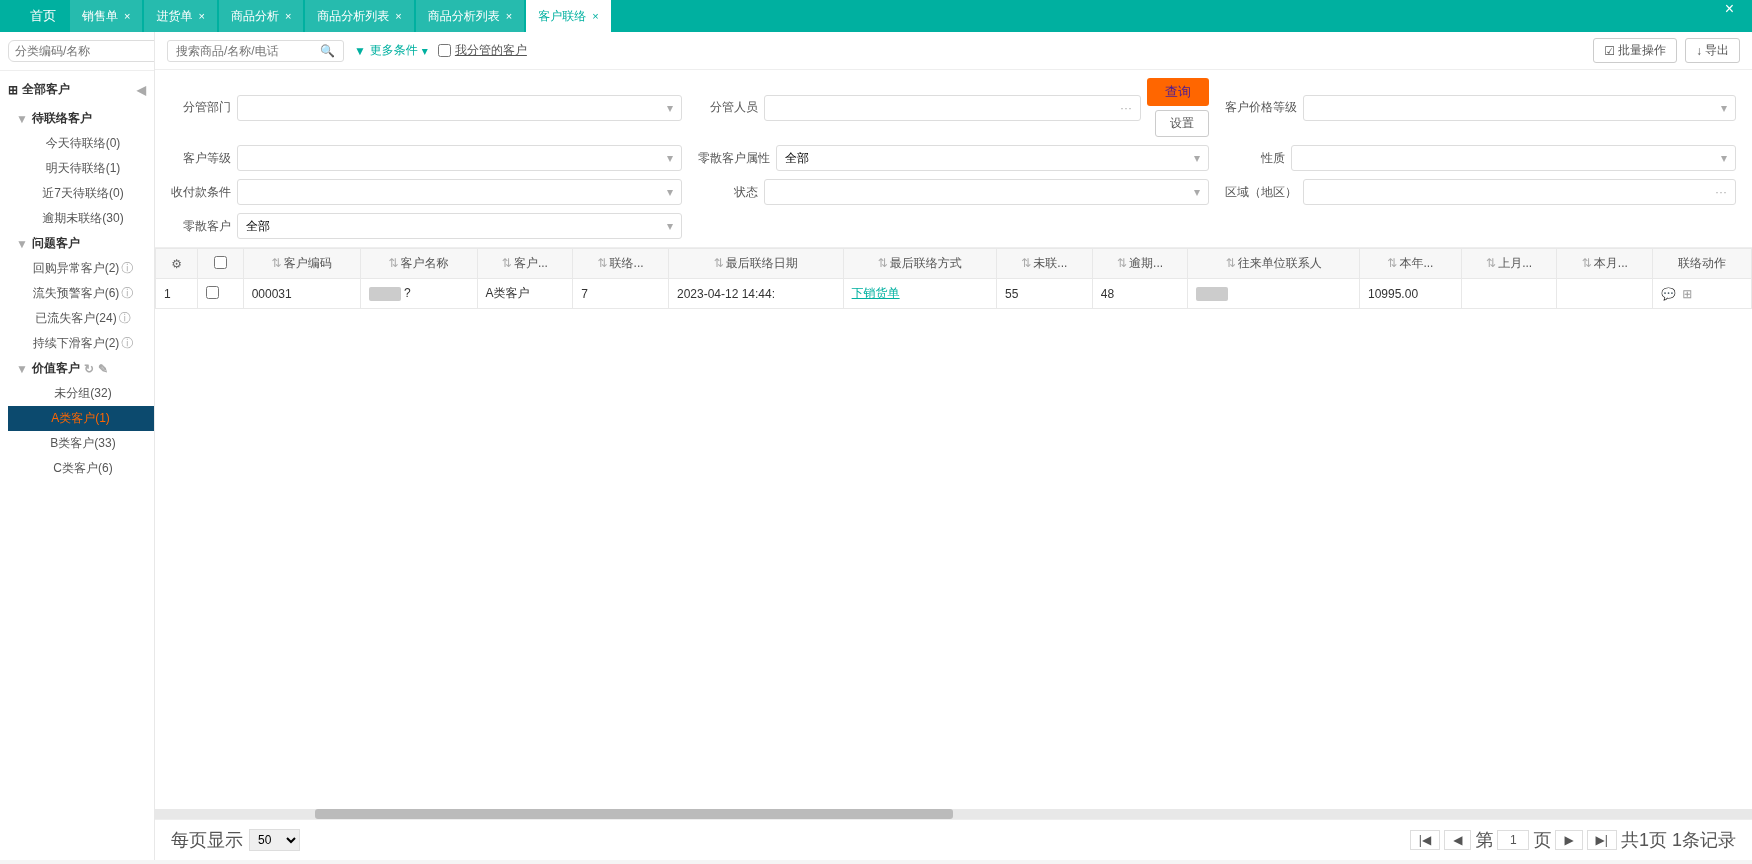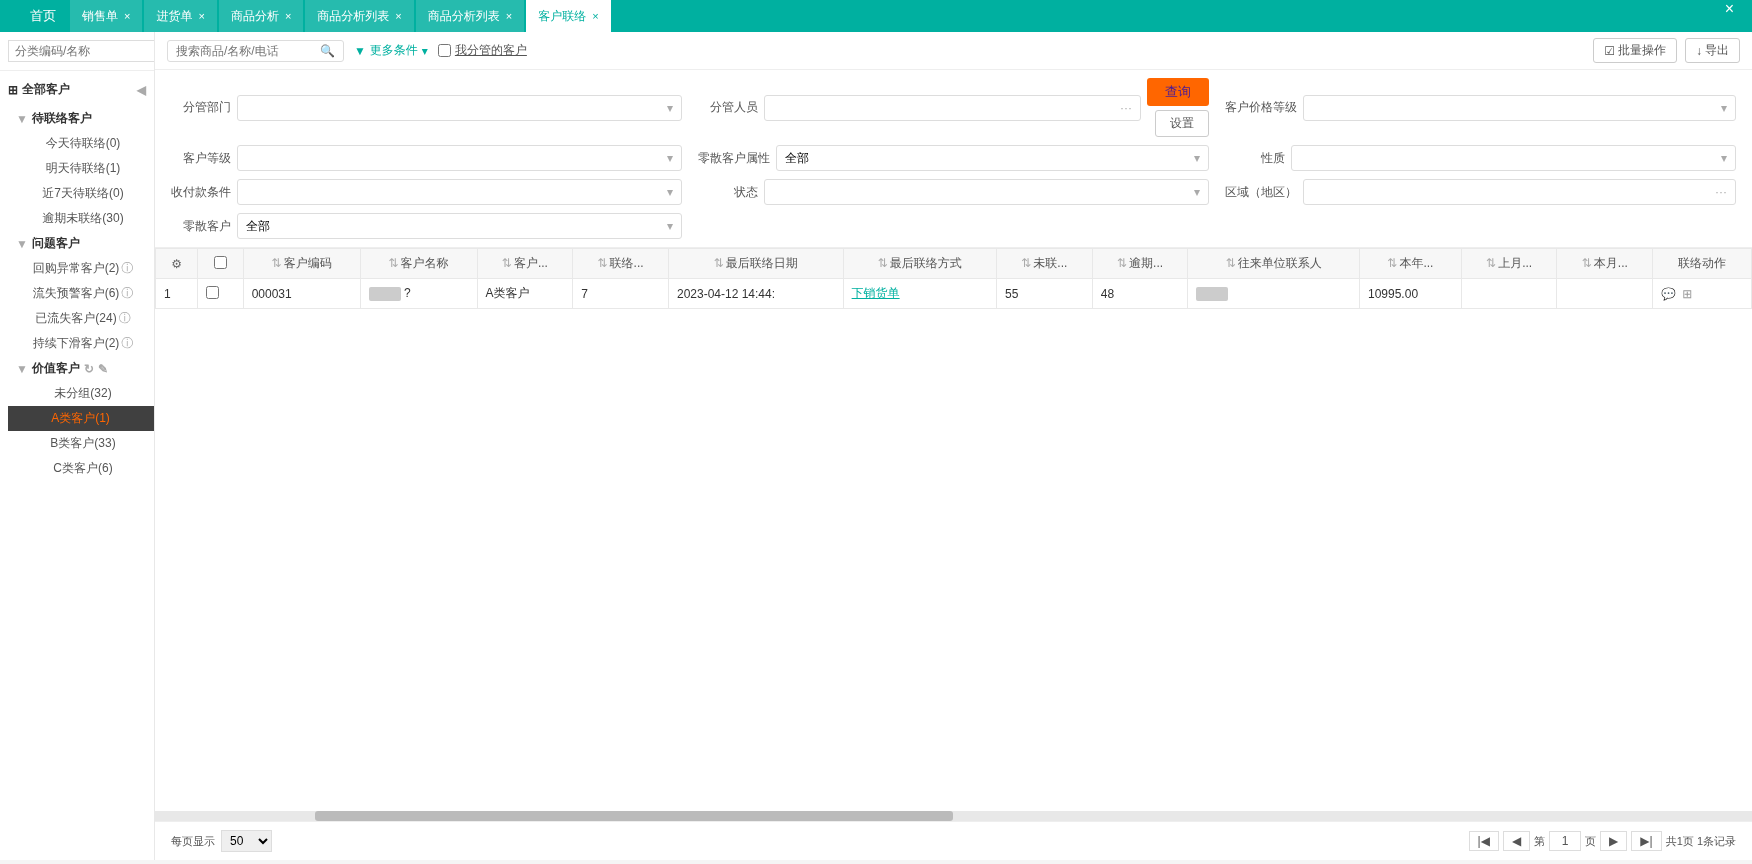--- a/index.html
+++ b/index.html
@@ -12,26 +12,26 @@
     .nav-tab.active { background: #fff; color: #00b0a0; }
     .nav-tab .close-x { margin-left: 6px; font-size: 11px; color: inherit; }
     .nav-close-all { margin-left: auto; color: #fff; font-size: 16px; cursor: pointer; }
 
     
     .main-layout { display: flex; height: calc(864px - 36px); }
 
     
     .sidebar { width: 155px; background: #fff; border-right: 1px solid #e8e8e8; display: flex; flex-direction: column; overflow-y: auto; flex-shrink: 0; }
     .sidebar-search { display: flex; align-items: center; padding: 8px; border-bottom: 1px solid #eee; }
-    .sidebar-search input { flex: 1; border: 1px solid #ddd; border-radius: 0; padding: 3px 6px; font-size: 12px; outline: none; }
+    .sidebar-search input { flex: 1; border: 1px solid #ddd; border-radius: 6px; padding: 3px 6px; font-size: 12px; outline: none; }
     .sidebar-section { padding: 6px 8px 4px 8px; }
     .sidebar-title { display: flex; align-items: center; font-weight: bold; font-size: 13px; color: #333; padding: 4px 0; }
     .sidebar-title .collapse-btn { margin-left: auto; color: #aaa; cursor: pointer; }
     .sidebar-item { display: flex; align-items: center; padding: 4px 8px 4px 12px; cursor: pointer; color: #555; font-size: 12px; justify-content: center; }
-    .sidebar-item.active { background: #404040; color: #ff6600; padding-left: 7px; }
+    .sidebar-item.active { background: #0c4a6e; color: #ff6600; padding-left: 7px; }
     .sidebar-subsection { padding-left: 8px; }
     .sidebar-group-title { display: flex; align-items: center; font-weight: bold; color: #333; padding: 4px 8px; font-size: 12px; }
     .sidebar-group-title .icon-btn { margin-left: 4px; color: #aaa; cursor: pointer; }
 
     
     .content { flex: 1; display: flex; flex-direction: column; overflow: hidden; }
 
     
     .filter-bar { background: #fff; padding: 6px 12px; border-bottom: 1px solid #eee; display: flex; align-items: center; gap: 8px; }
     .filter-search { display: flex; align-items: center; border: 1px solid #ddd; border-radius: 3px; padding: 3px 8px; }
@@ -67,21 +67,21 @@
     .action-icons { display: flex; gap: 6px; }
     .action-icon { color: #999; cursor: pointer; }
     .col-name-blurred { display: inline-block; background: #ccc; width: 32px; height: 14px; border-radius: 2px; vertical-align: middle; }
 
     
     .pagination { display: flex; align-items: center; justify-content: space-between; padding: 8px 16px; background: #fff; border-top: 1px solid #eee; }
     .pagination-left { display: flex; align-items: center; gap: 6px; }
     .pagination-right { display: flex; align-items: center; gap: 4px; color: #555; font-size: 12px; }
     .pagination-right .page-num { border: 1px solid #ddd; padding: 2px 8px; min-width: 32px; text-align: center; }
     .pagination-right .pg-btn { border: 1px solid #ddd; background: #fff; padding: 2px 8px; cursor: pointer; color: #555; font-size: 12px; }
-    .pg-label { color: #555; font-size: 11px; }
+    .pg-label { color: #555; font-size: 18px; }
     .pg-select { border: 1px solid #ddd; padding: 2px 4px; font-size: 12px; outline: none; }
     .scroll-bar-area { background: #e8e8e8; height: 10px; position: relative; }
     .scroll-bar-thumb { background: #bbb; height: 10px; width: 40%; margin-left: 10%; border-radius: 3px; }
   </style>
 </head>
 <body>
 
 <div class="top-nav">
   <div class="nav-home">首页</div>
   <div class="nav-tab">

